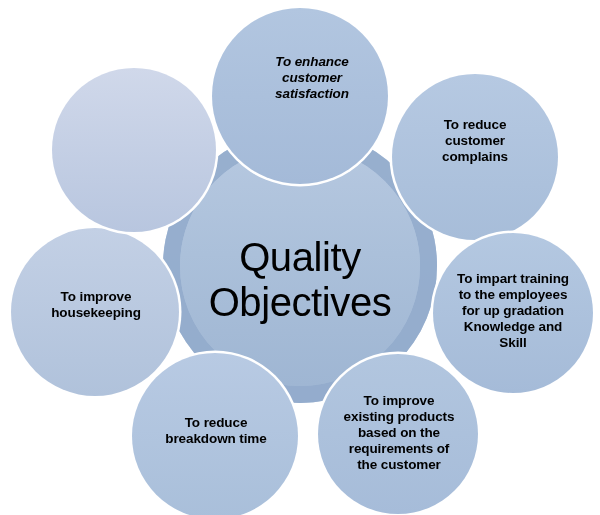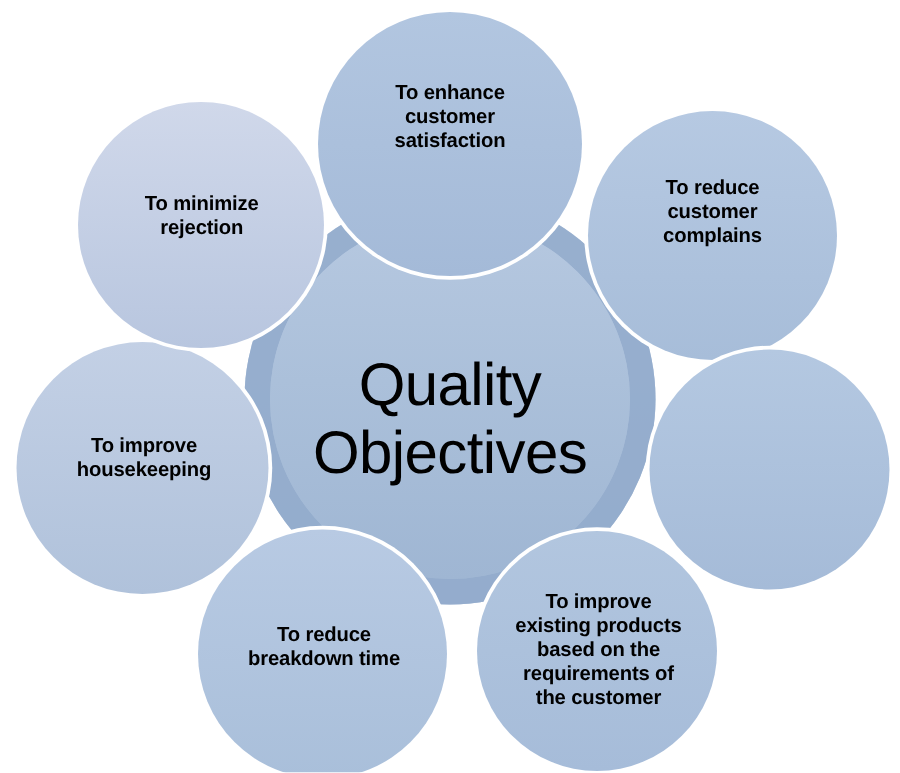--- a/index.html
+++ b/index.html
@@ -122,37 +122,40 @@
       <circle cx="95" cy="312" r="84" fill="url(#gradSat5)"></circle>
 
       <circle cx="134" cy="150" r="84.5" fill="#ffffff"></circle>
       <circle cx="134" cy="150" r="82" fill="url(#gradSat6)"></circle>
     </g>
   </svg>
 
   <div class="node-label hub-label" style="left:150px; top:216px; width:300px;margin-top:19px;">Quality
 Objectives</div>
 
-  <div class="node-label satellite-label" style="left:220px; top:54px; width:160px;">To enhance
+  <div class="node-label satellite-label" style="left:232px; top:54px; width:160px;font-style:italic;">To enhance
 customer
 satisfaction</div>
 
   <div class="node-label satellite-label" style="left:400px; top:117px; width:150px;">To reduce
 customer
 complains</div>
 
+  <div class="node-label satellite-label" style="left:437px; top:271px; width:152px;">To impart training
+to the employees
+for up gradation
+Knowledge and
+Skill</div>
 
   <div class="node-label satellite-label" style="left:328px; top:393px; width:142px;">To improve
 existing products
 based on the
 requirements of
 the customer</div>
 
   <div class="node-label satellite-label" style="left:140px; top:415px; width:152px;">To reduce
 breakdown time</div>
 
   <div class="node-label satellite-label" style="left:22px; top:289px; width:148px;">To improve
 housekeeping</div>
 
-  <div class="node-label satellite-label" style="left:62px; top:128px; width:145px;">To minimize
-rejection</div>
 
 </div>
 
 </body></html>

